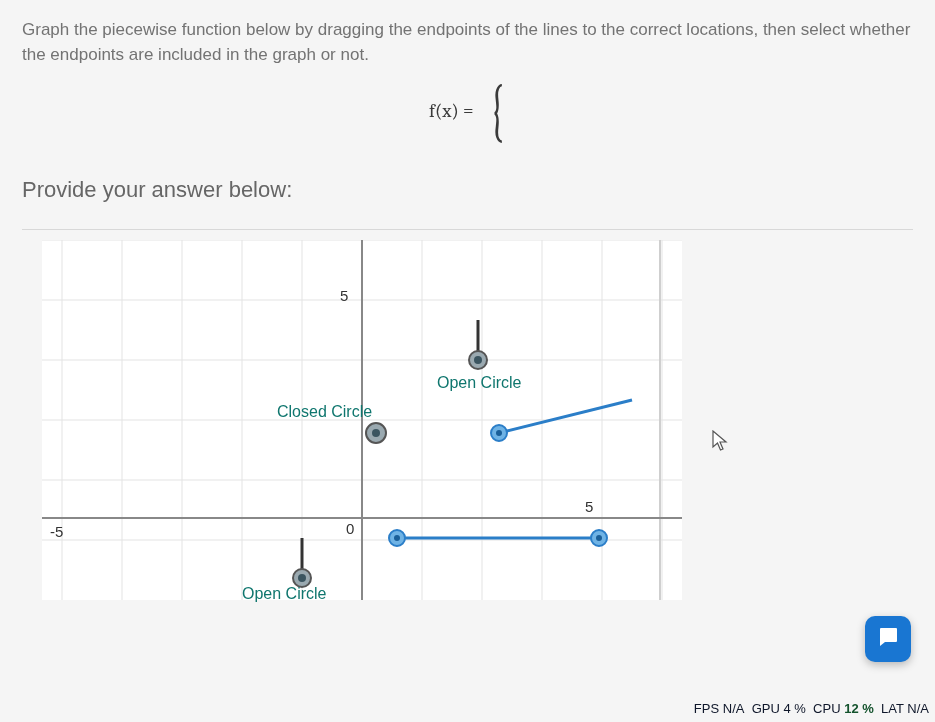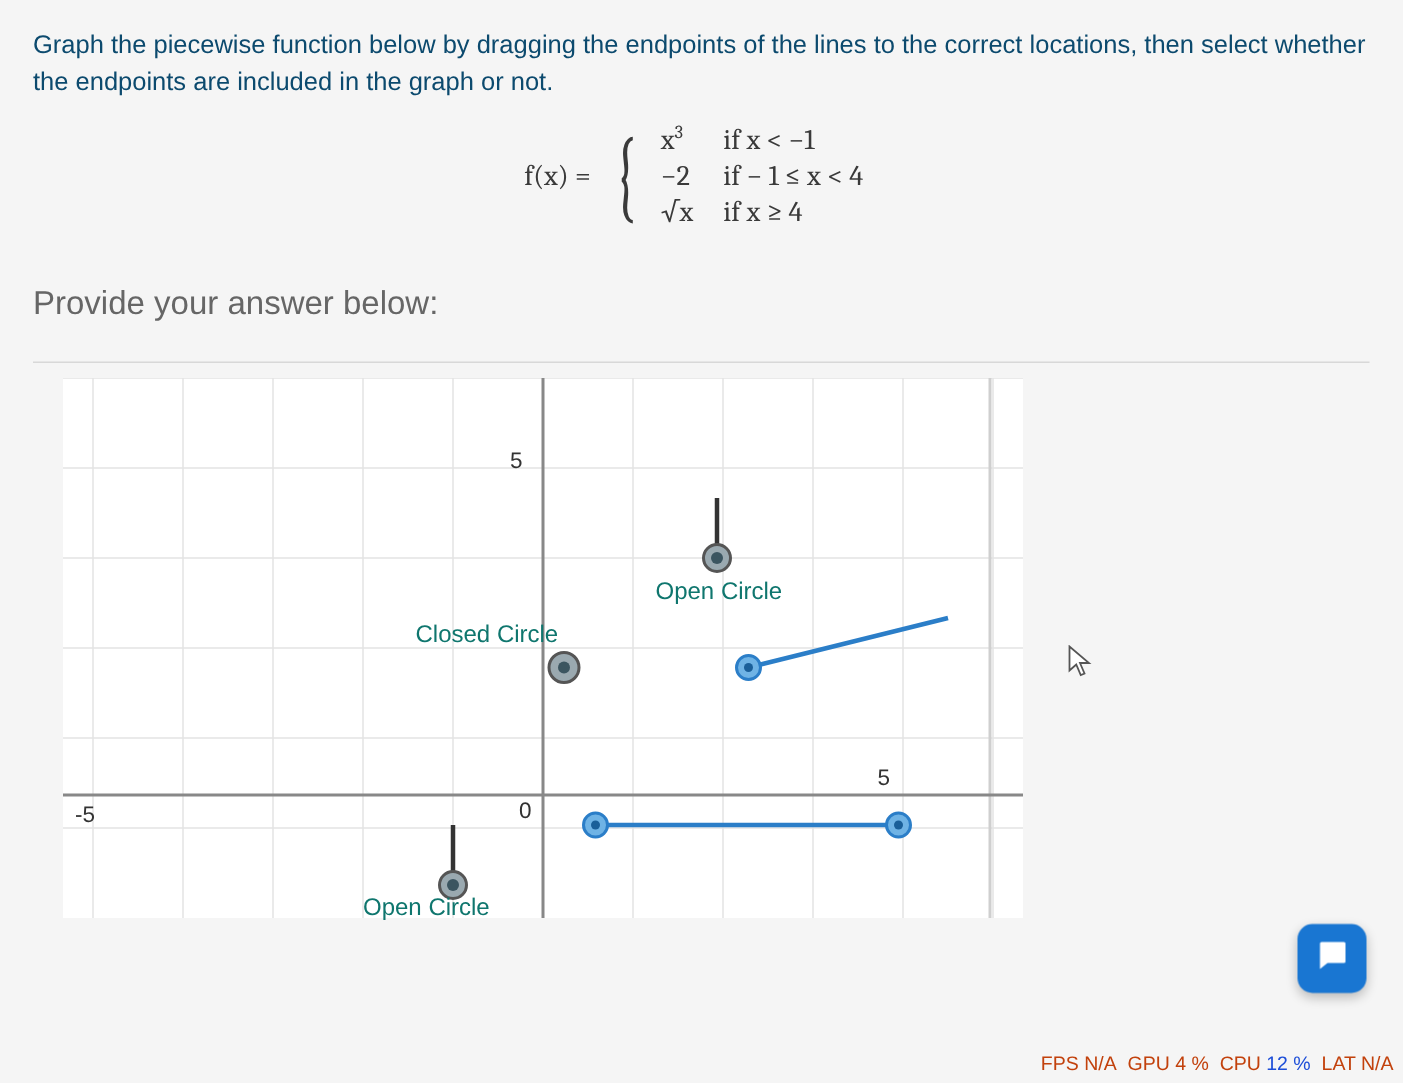--- a/index.html
+++ b/index.html
@@ -1,65 +1,47 @@
 <!DOCTYPE html>
 <html><head>
 <meta charset="utf-8">
 <style>
   html,body{margin:0;padding:0;width:935px;height:722px;background:#f5f5f5;font-family:Arial,Helvetica,sans-serif;color:#444;overflow:hidden}
   .page{padding:18px 22px 0 22px}
-  .instr{font-size:17px;line-height:1.45;color:#0c4a6e;margin-bottom:14px}
+  .instr{font-size:17px;line-height:1.45;color:#737373;margin-bottom:14px}
   .formula{text-align:center;margin:8px 0 36px 0;font-family:'Cambria','Georgia',serif;font-size:19px;color:#3a3a3a}
   .formula .lhs{display:inline-block;vertical-align:middle;margin-right:6px}
   .brace{display:inline-block;vertical-align:middle;font-size:68px;line-height:60px;font-weight:300;transform:scaleX(.55);margin-right:-4px}
   .cases{display:inline-block;vertical-align:middle;text-align:left}
   .cases table{border-collapse:collapse}
   .cases td{padding:1px 10px}
   .cases td.c2{padding-left:10px}
   .sup{font-size:.65em;position:relative;top:-.6em}
   .prompt{font-size:22px;color:#666;margin:18px 0 12px 0}
   .sep{border:0;border-top:1px solid #d8d8d8;margin:26px 0 0 0}
   .graph-area{position:relative;width:640px;height:360px;margin:10px 0 0 20px;background:#fff}
   .graph-area svg{position:absolute;top:0;left:0}
   .label{position:absolute;font-size:16px;color:#0f766e;white-space:nowrap}
   .axnum{position:absolute;font-size:15px;color:#333}
   .cursor{position:absolute;font-size:20px;color:#555}
   .fab{position:fixed;right:24px;bottom:60px;width:46px;height:46px;border-radius:10px;background:#1976d2;display:flex;align-items:center;justify-content:center;box-shadow:0 3px 8px rgba(0,0,0,.25)}
   .fab svg{width:24px;height:24px;fill:#fff}
   .statusbar{position:fixed;right:6px;bottom:6px;font-size:13px;color:#9aa}
-  .statusbar .dim{color:#c2410c}
-  .statusbar .hl{color:#1d4ed8;font-weight:normal}
+  .statusbar .dim{color:#0f172a}
+  .statusbar .hl{color:#14532d;font-weight:bold}
 </style>
 </head>
 <body>
 
 <div class="page">
   <div class="instr">Graph the piecewise function below by dragging the endpoints of the lines to the correct locations, then select whether the endpoints are included in the graph or not.</div>
 
   <div class="formula">
     <span class="lhs">f(x) =</span>
     <span class="brace">{</span>
-    <span class="cases">
-      <table>
-        <tbody>
-            <tr>
-          <td><span><span>x</span><span class="sup">3</span></span></td>
-          <td class="c2">if x &lt; −1</td>
-        </tr>
-        <tr>
-          <td>−2</td>
-          <td class="c2">if − 1 ≤ x &lt; 4</td>
-        </tr>
-        <tr>
-          <td>√x</td>
-          <td class="c2">if x ≥ 4</td>
-        </tr>
-      </tbody>
-        </table>
-    </span>
   </div>
 
   <div class="prompt">Provide your answer below:</div>
   <hr class="sep">
 
   <div class="graph-area">
     <svg width="640" height="360" viewBox="0 0 640 360">
 
       <g stroke="#e3e3e3" stroke-width="1">
         <line x1="0" y1="0" x2="640" y2="0"></line>

